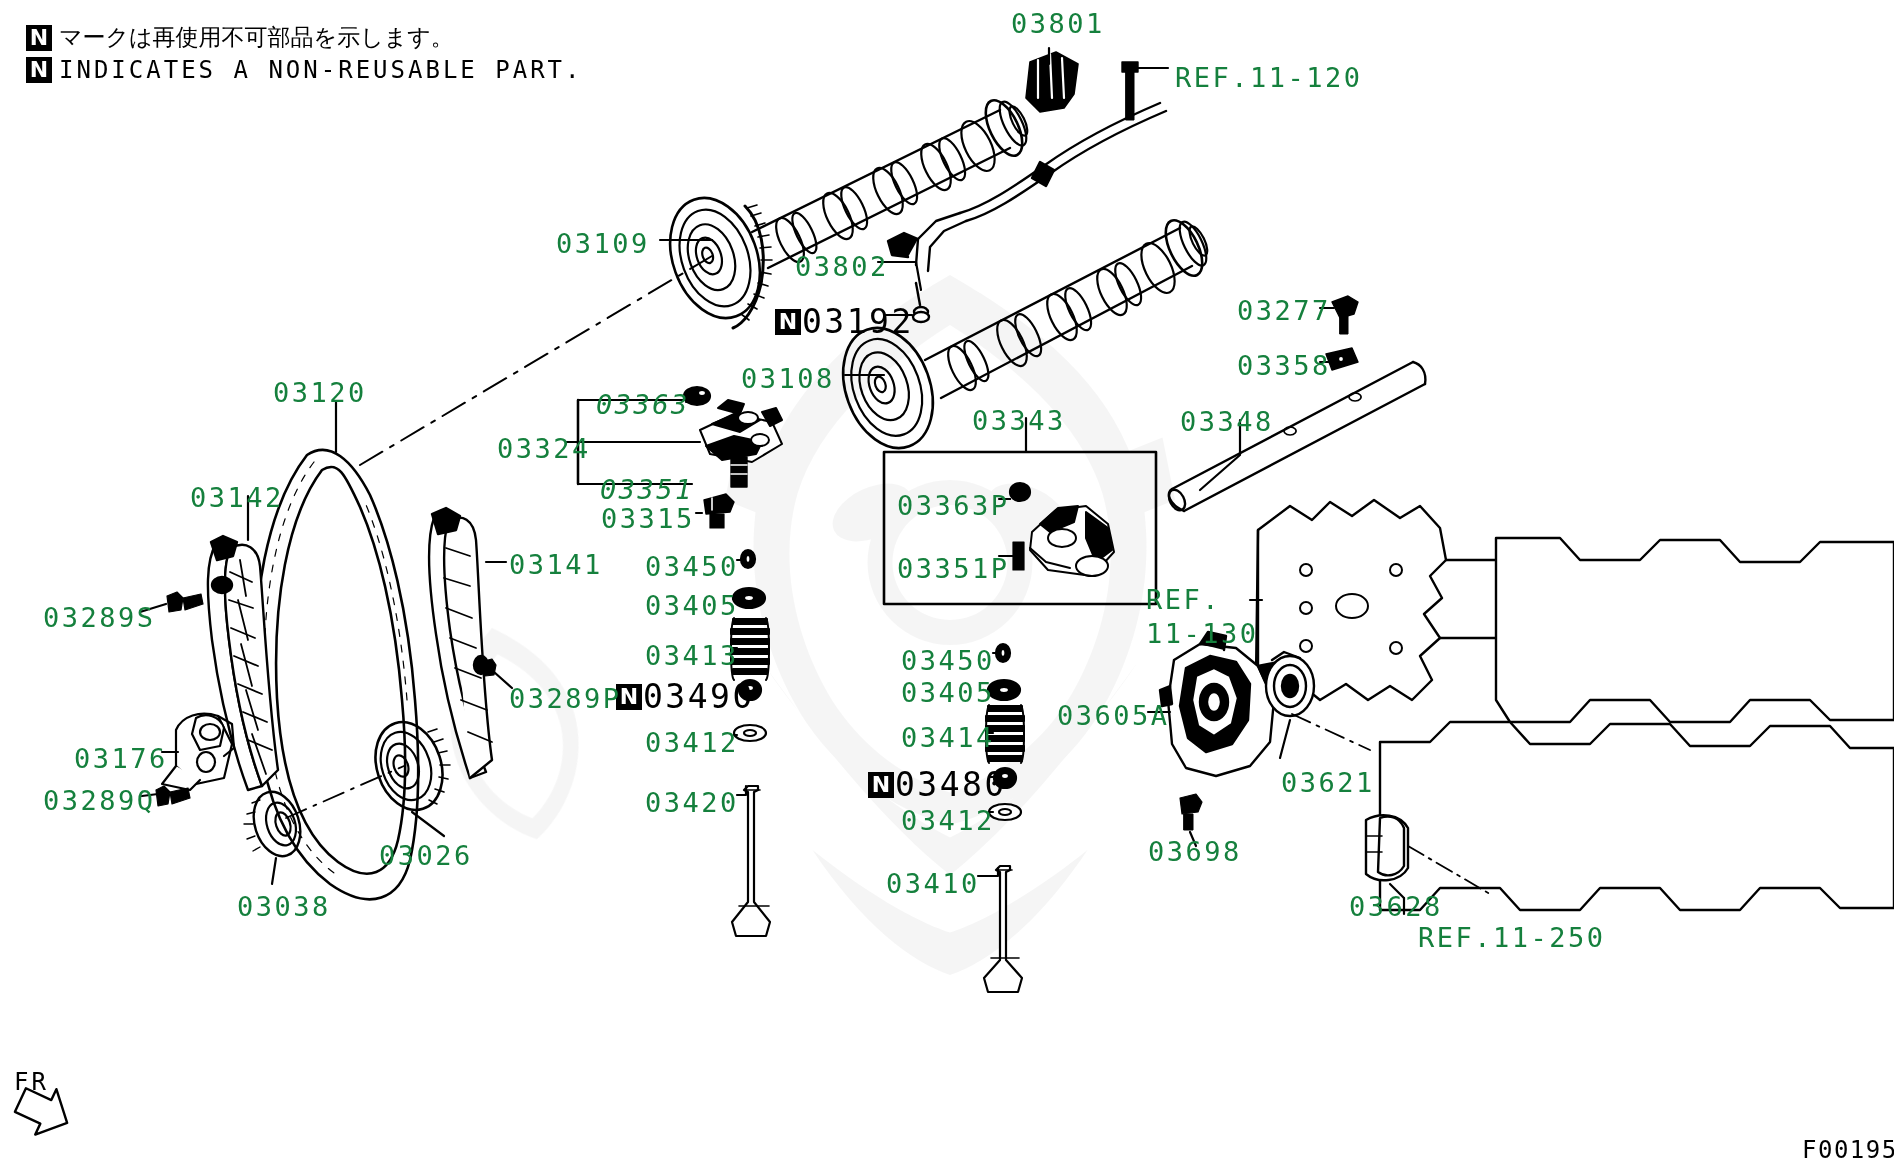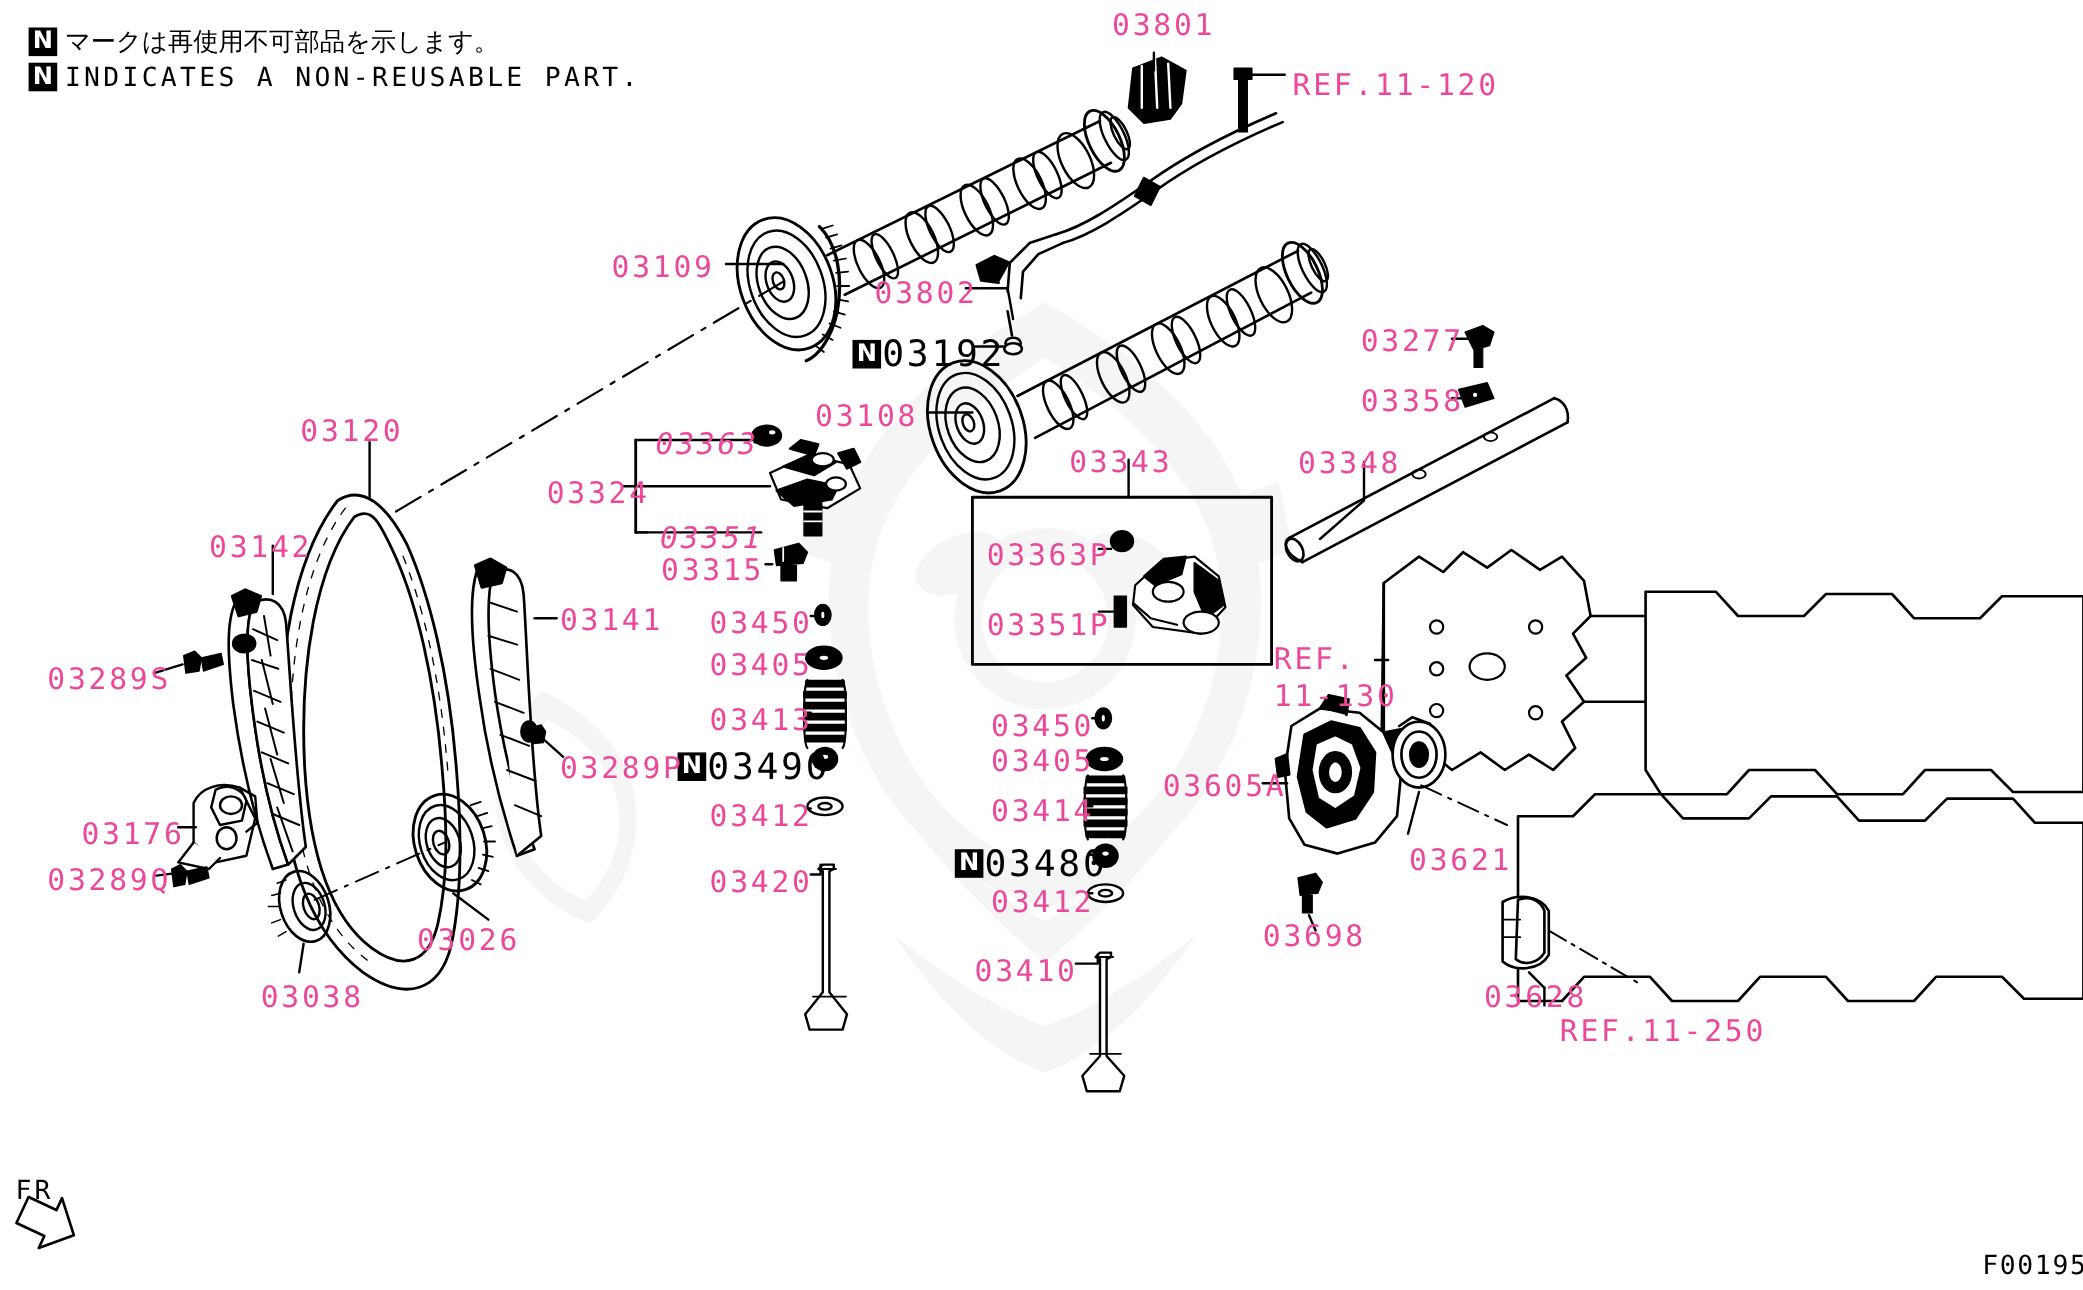--- a/index.html
+++ b/index.html
@@ -23,21 +23,21 @@
     width: 1894px;
     height: 1173px;
     pointer-events: none;
   }
   
   .lbl {
     position: absolute;
     font-family: "DejaVu Sans Mono", "Liberation Mono", monospace;
     font-size: 27px;
     letter-spacing: 2.5px;
-    color: #ec4899;
+    color: #15803d;
     white-space: nowrap;
     line-height: 1.15;
   }
   .legend-row {
     position: absolute;
     display: flex;
     align-items: center;
     gap: 7px;
     white-space: nowrap;
   }
@@ -611,21 +611,21 @@
   <div class="lbl" style="left:600px; top:474px;font-style:italic;">03351</div>
   <div class="lbl" style="left:190px; top:482px;">03142</div>
   <div class="lbl" style="left:897px; top:490px;">03363P</div>
   <div class="lbl" style="left:601px; top:503px;">03315</div>
   <div class="lbl" style="left:509px; top:549px;">03141</div>
   <div class="lbl" style="left:645px; top:551px;">03450</div>
   <div class="lbl" style="left:897px; top:553px;">03351P</div>
   <div class="lbl" style="left:645px; top:590px;">03405</div>
   <div class="lbl" style="left:43px; top:602px;">03289S</div>
 
-  <div class="lbl twoline" style="left:1146px; top:583px;margin-left:12px;">
+  <div class="lbl twoline" style="left:1146px; top:583px;">
     <span>REF.</span><br>
     <span>11-130</span>
   </div>
 
   <div class="lbl" style="left:645px; top:640px;">03413</div>
   <div class="lbl" style="left:901px; top:645px;">03450</div>
 
   <div class="nlbl" style="left:616px; top:677px;">
     <span class="nbox">N</span>
     <span class="num">03490</span>

